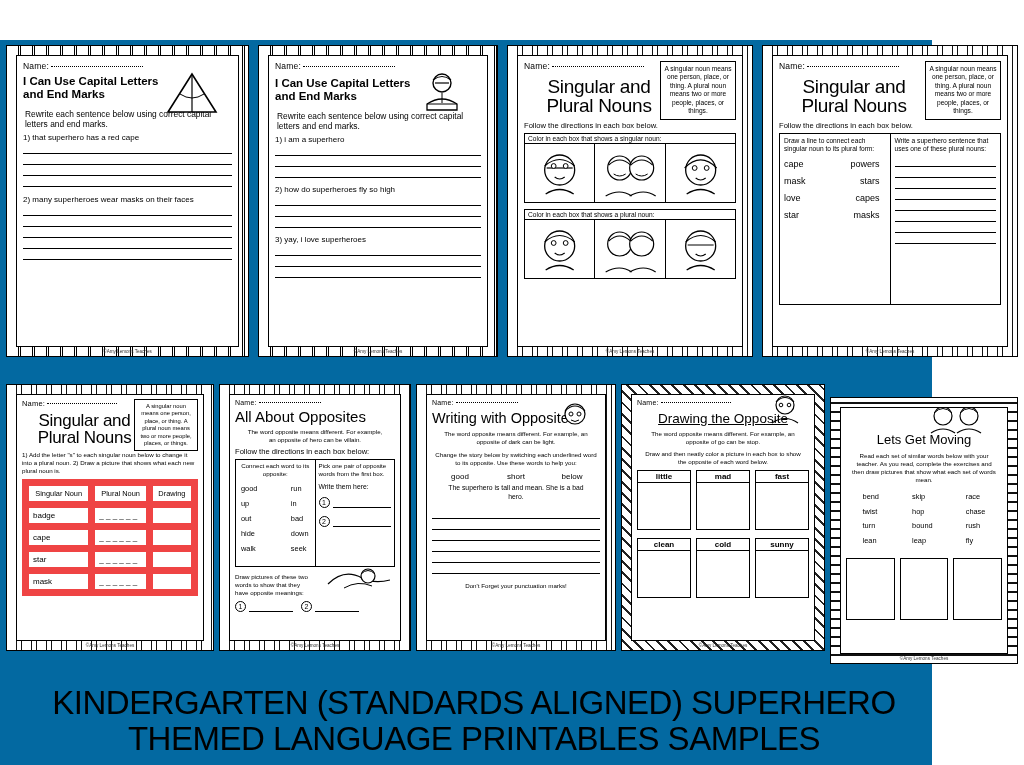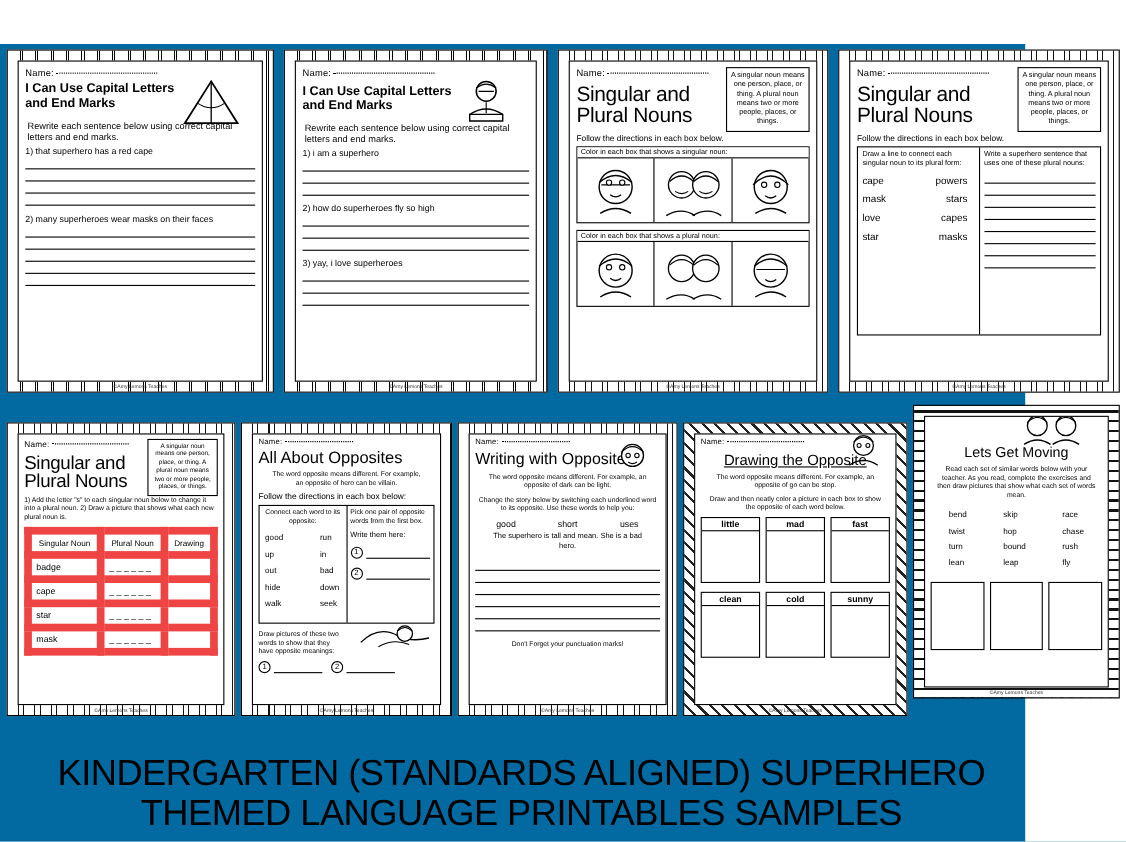--- a/index.html
+++ b/index.html
@@ -68,21 +68,21 @@
     vertical-align: 2px;
     margin-left: 2px;
   }
 
   .title-b {
     font-weight: bold;
     text-align: center;
     line-height: 1.12;
   }
   .title-big {
-    text-align: left;
+    text-align: center;
     line-height: 1.0;
     letter-spacing: -0.3px;
   }
   .subt {
     font-size: 7.4px;
     text-align: center;
     line-height: 1.25;
     margin: 3px 2px;
   }
   .rule {
@@ -553,21 +553,21 @@
 
       <div style="font-size:14.5px; margin-top:4px;">Writing with Opposites</div>
 
       <div class="tinytxt" style="text-align:center; margin:4px 4px;">The word opposite means different. For example, an opposite of dark can be light.</div>
 
       <div class="tinytxt" style="text-align:center; margin:5px 2px;">Change the story below by switching each underlined word to its opposite. Use these words to help you:</div>
 
       <div class="wordgrid">
         <div>good</div>
         <div>short</div>
-        <div>uses</div>
+        <div>below</div>
       </div>
 
       <div class="smalltxt" style="text-align:center; margin:3px 10px 6px 10px;">The superhero is tall and mean. She is a bad hero.</div>
 
       <div class="rule"></div>
       <div class="rule"></div>
       <div class="rule"></div>
       <div class="rule"></div>
       <div class="rule"></div>
       <div class="rule"></div>
@@ -623,21 +623,21 @@
         </div>
         <div class="bx">
           <div class="lbl">sunny</div>
           <div class="space"></div>
         </div>
       </div>
     </div>
     <div class="credit">©Amy Lemons Teaches</div>
   </div>
 
-  <div class="sheet border-swirl" style="left:830px; top:328px; width:188px; height:267px;">
+  <div class="sheet border-swirl" style="left:830px; top:357px; width:188px; height:267px;">
     <div class="inner" style="padding:4px 5px;">
       <svg width="74" height="32" viewBox="0 0 74 32" style="position:absolute; right:14px; top:-6px;">
         <circle cx="24" cy="14" r="9" fill="#fff" stroke="#000" stroke-width="1.2"></circle>
         <circle cx="50" cy="14" r="9" fill="#fff" stroke="#000" stroke-width="1.2"></circle>
         <path d="M15 11 q9 -9 18 0" fill="none" stroke="#000"></path>
         <path d="M41 11 q9 -9 18 0" fill="none" stroke="#000"></path>
         <path d="M12 31 q12 -8 24 0" fill="none" stroke="#000" stroke-width="1.2"></path>
         <path d="M38 31 q12 -8 24 0" fill="none" stroke="#000" stroke-width="1.2"></path>
       </svg>
 

